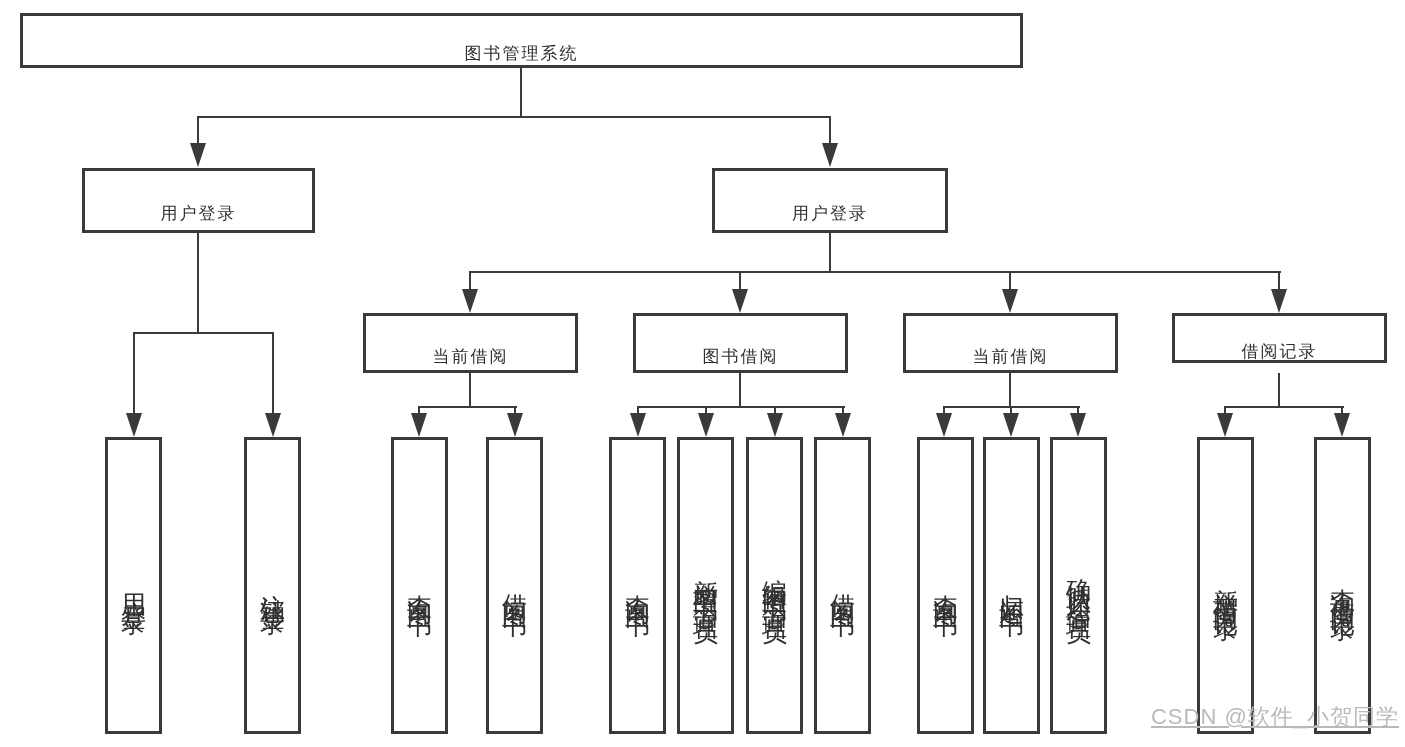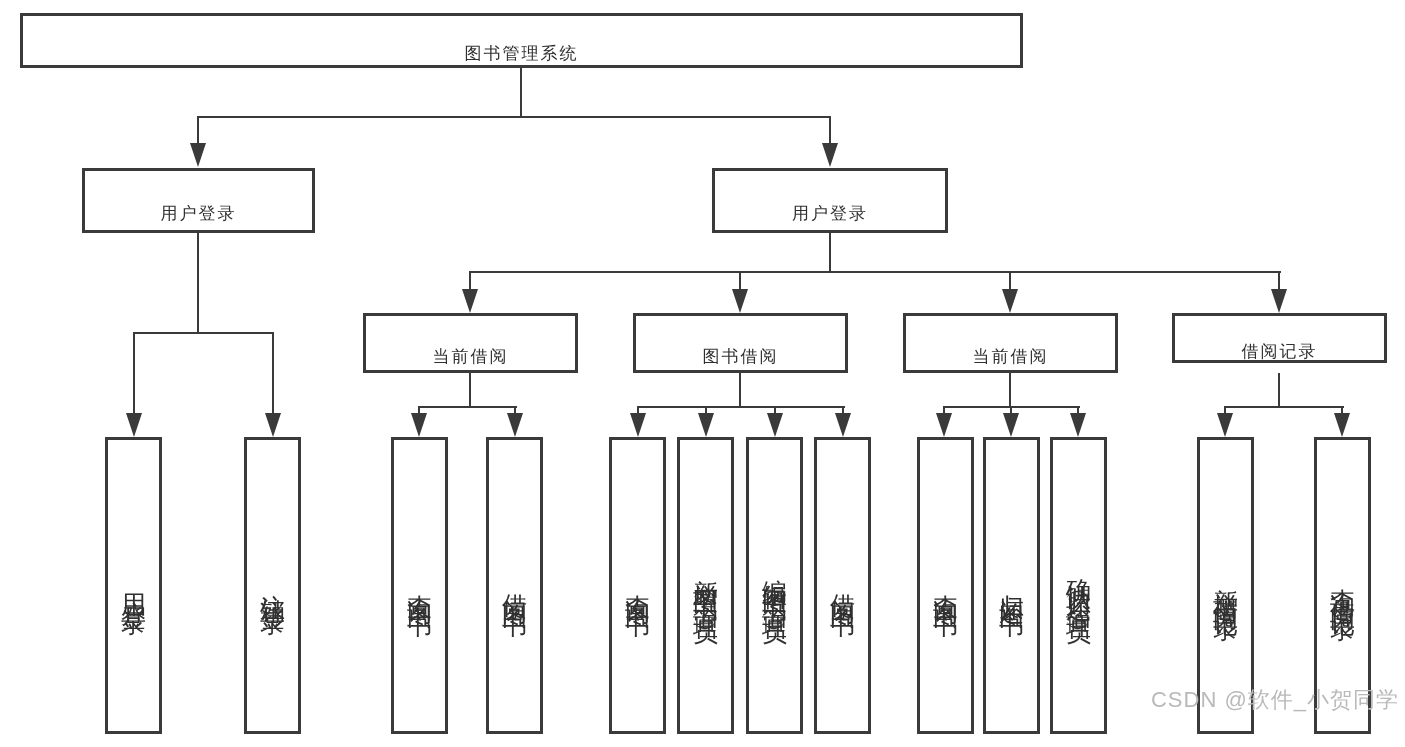--- a/index.html
+++ b/index.html
@@ -42,26 +42,27 @@
   
   .line{position:absolute;background:var(--line);}
   .arrow{
     position:absolute;width:0;height:0;
     border-left:8px solid transparent;
     border-right:8px solid transparent;
     border-top:24px solid var(--line);
   }
   .watermark{
     position:absolute;
-    top:685px;right:6px;
+    top:702px;right:6px;
     font-size:22px;
     color:var(--watermark);
     letter-spacing:1px;
     z-index:10;
     white-space:nowrap;
+    text-decoration:underline;
   }
 </style>
 </head>
 <body>
 
 <div class="canvas">
 
   <div class="hnode" style="left:20px;top:13px;width:1003px;height:55px;">
     <span>图书管理系统</span>
   </div>

